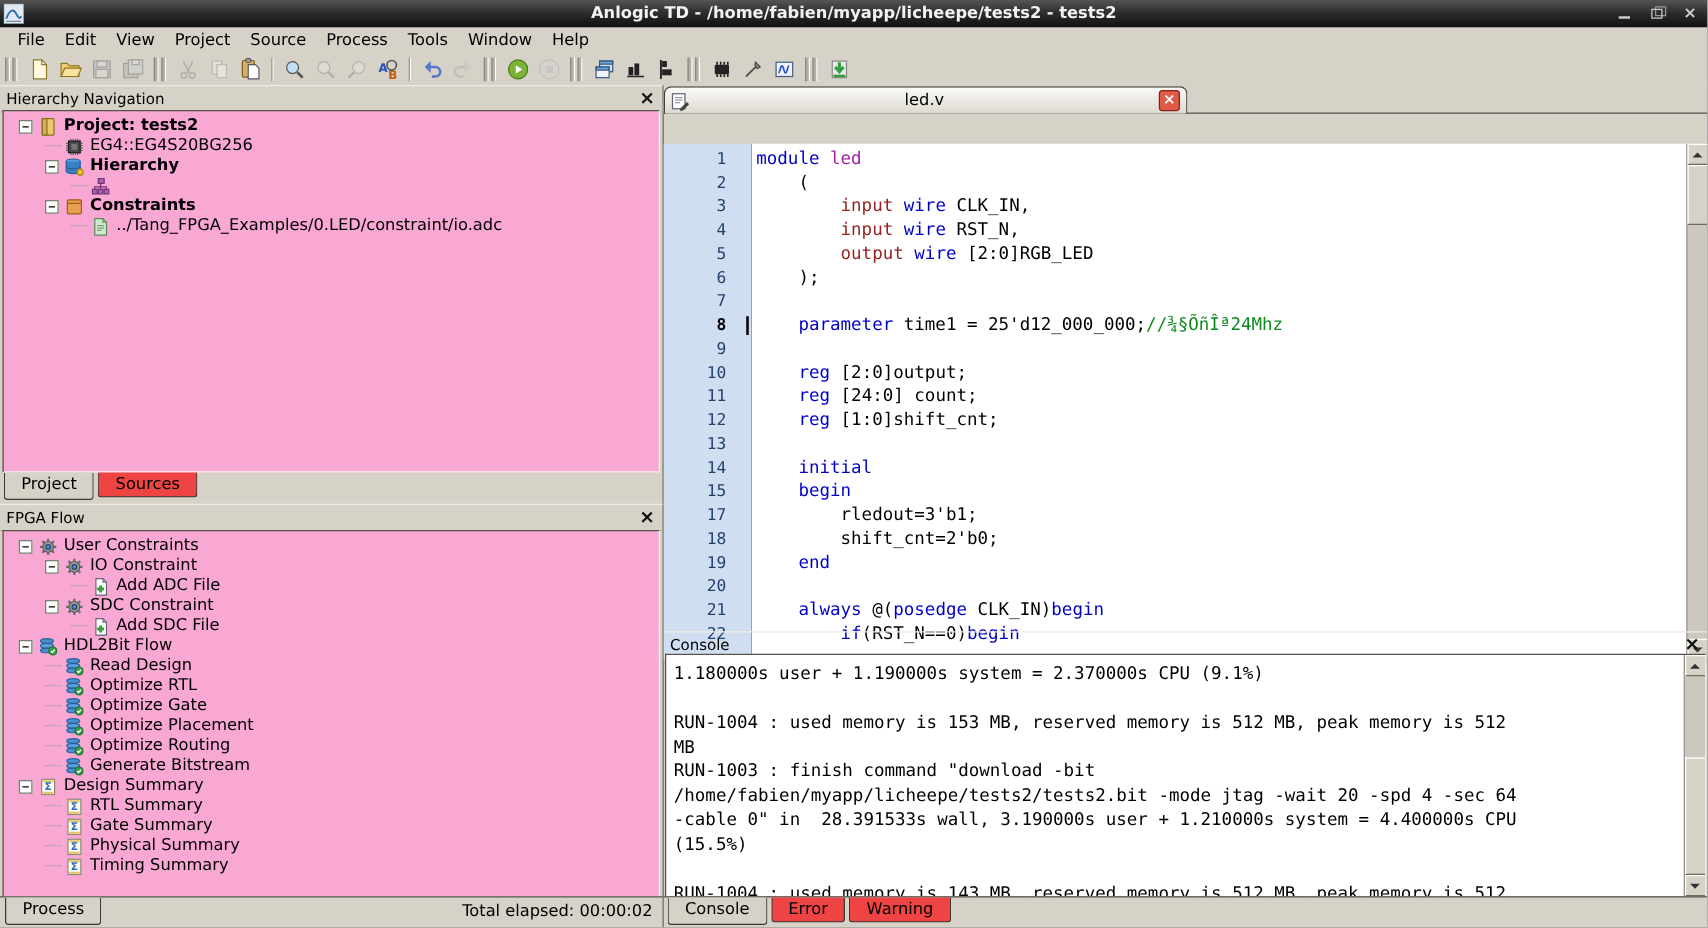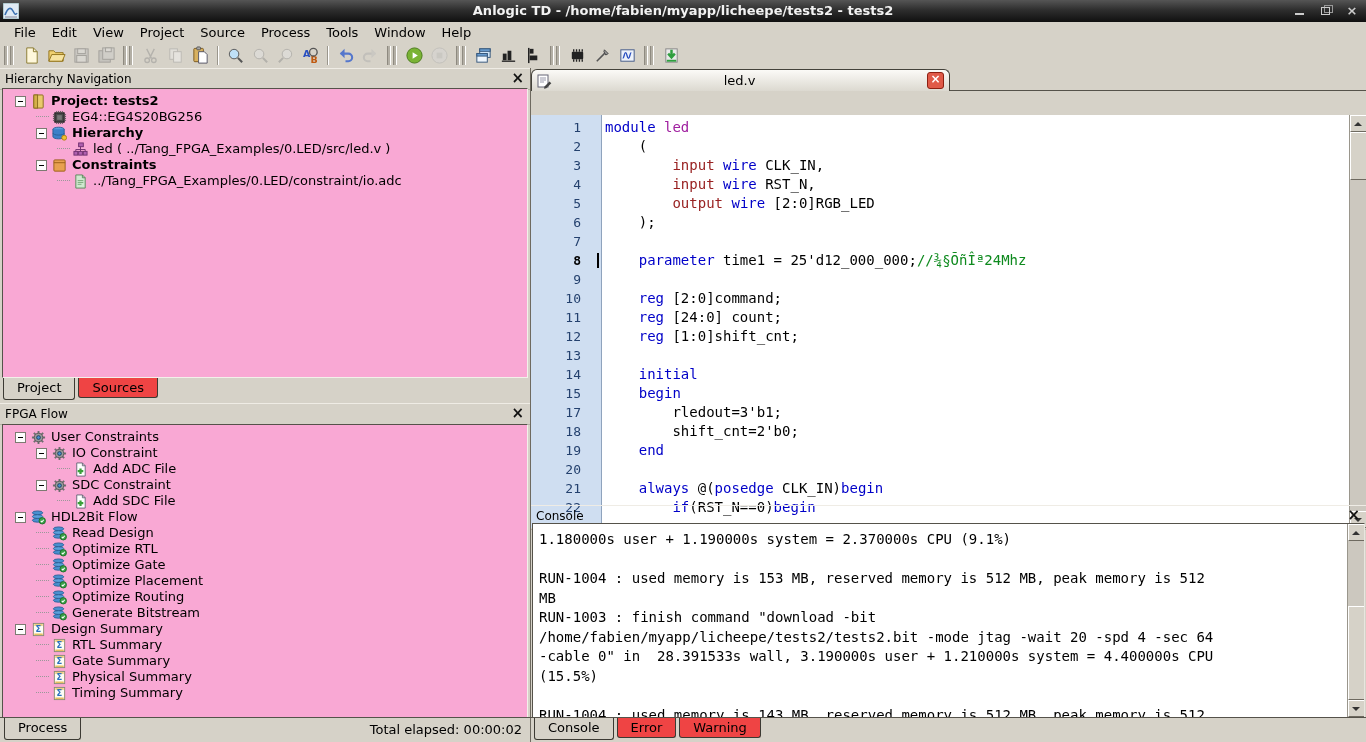--- a/index.html
+++ b/index.html
@@ -381,21 +381,20 @@
           <span class="thl">
             <span class="ticon">
               <svg viewBox="0 0 16 16">
                 <rect x="6" y="1" width="5" height="4" fill="#b060b0" stroke="#703070"></rect>
                 <rect x="1" y="10" width="4" height="4" fill="#b060b0" stroke="#703070"></rect>
                 <rect x="6" y="10" width="4" height="4" fill="#b060b0" stroke="#703070"></rect>
                 <rect x="11" y="10" width="4" height="4" fill="#b060b0" stroke="#703070"></rect>
                 <path d="M8 5v3M3 10V8h10v2M8 8v2" fill="none" stroke="#703070"></path>
               </svg>
             </span>
-            <span class="tlabel">led ( ../Tang_FPGA_Examples/0.LED/src/led.v )</span>
           </span>
         </div>
         <div class="trow">
           <span class="tindent" style="width: 33px;"></span>
           <span class="texp"></span>
           <span class="thl">
             <span class="ticon">
               <svg viewBox="0 0 16 16">
                 <rect x="2" y="2" width="12" height="12" rx="1" fill="#e8a050" stroke="#9a5f18"></rect>
                 <path d="M2 5h12" stroke="#9a5f18"></path>
@@ -724,21 +723,21 @@
       <div class="code-area" id="code-area">
           <div class="cline"><span class="lnum">1</span><span class="lcode"><span class="s-k">module</span><span class="s-p"> </span><span class="s-m">led</span></span></div>
           <div class="cline"><span class="lnum">2</span><span class="lcode"><span class="s-p">    (</span></span></div>
           <div class="cline"><span class="lnum">3</span><span class="lcode"><span class="s-p">        </span><span class="s-d">input</span><span class="s-p"> </span><span class="s-k">wire</span><span class="s-p"> CLK_IN,</span></span></div>
           <div class="cline"><span class="lnum">4</span><span class="lcode"><span class="s-p">        </span><span class="s-d">input</span><span class="s-p"> </span><span class="s-k">wire</span><span class="s-p"> RST_N,</span></span></div>
           <div class="cline"><span class="lnum">5</span><span class="lcode"><span class="s-p">        </span><span class="s-d">output</span><span class="s-p"> </span><span class="s-k">wire</span><span class="s-p"> [2:0]RGB_LED</span></span></div>
           <div class="cline"><span class="lnum">6</span><span class="lcode"><span class="s-p">    );</span></span></div>
           <div class="cline"><span class="lnum">7</span><span class="lcode"></span></div>
           <div class="cline"><span class="lnum bold">8</span><span class="caret"></span><span class="lcode"><span class="s-p">    </span><span class="s-k">parameter</span><span class="s-p"> time1 = 25'd12_000_000;</span><span class="s-c">//¾§ÕñÎª24Mhz</span></span></div>
           <div class="cline"><span class="lnum">9</span><span class="lcode"></span></div>
-          <div class="cline"><span class="lnum">10</span><span class="lcode"><span class="s-p">    </span><span class="s-k">reg</span><span class="s-p"> [2:0]command;</span></span></div>
+          <div class="cline"><span class="lnum">10</span><span class="lcode"><span class="s-p">    </span><span class="s-k">reg</span><span class="s-p"> [2:0]output;</span></span></div>
           <div class="cline"><span class="lnum">11</span><span class="lcode"><span class="s-p">    </span><span class="s-k">reg</span><span class="s-p"> [24:0] count;</span></span></div>
           <div class="cline"><span class="lnum">12</span><span class="lcode"><span class="s-p">    </span><span class="s-k">reg</span><span class="s-p"> [1:0]shift_cnt;</span></span></div>
           <div class="cline"><span class="lnum">13</span><span class="lcode"></span></div>
           <div class="cline"><span class="lnum">14</span><span class="lcode"><span class="s-p">    </span><span class="s-k">initial</span></span></div>
           <div class="cline"><span class="lnum">15</span><span class="lcode"><span class="s-p">    </span><span class="s-k">begin</span></span></div>
           <div class="cline"><span class="lnum">17</span><span class="lcode"><span class="s-p">        rledout=3'b1;</span></span></div>
           <div class="cline"><span class="lnum">18</span><span class="lcode"><span class="s-p">        shift_cnt=2'b0;</span></span></div>
           <div class="cline"><span class="lnum">19</span><span class="lcode"><span class="s-p">    </span><span class="s-k">end</span></span></div>
           <div class="cline"><span class="lnum">20</span><span class="lcode"></span></div>
           <div class="cline"><span class="lnum">21</span><span class="lcode"><span class="s-p">    </span><span class="s-k">always</span><span class="s-p"> @(</span><span class="s-k">posedge</span><span class="s-p"> CLK_IN)</span><span class="s-k">begin</span></span></div>

